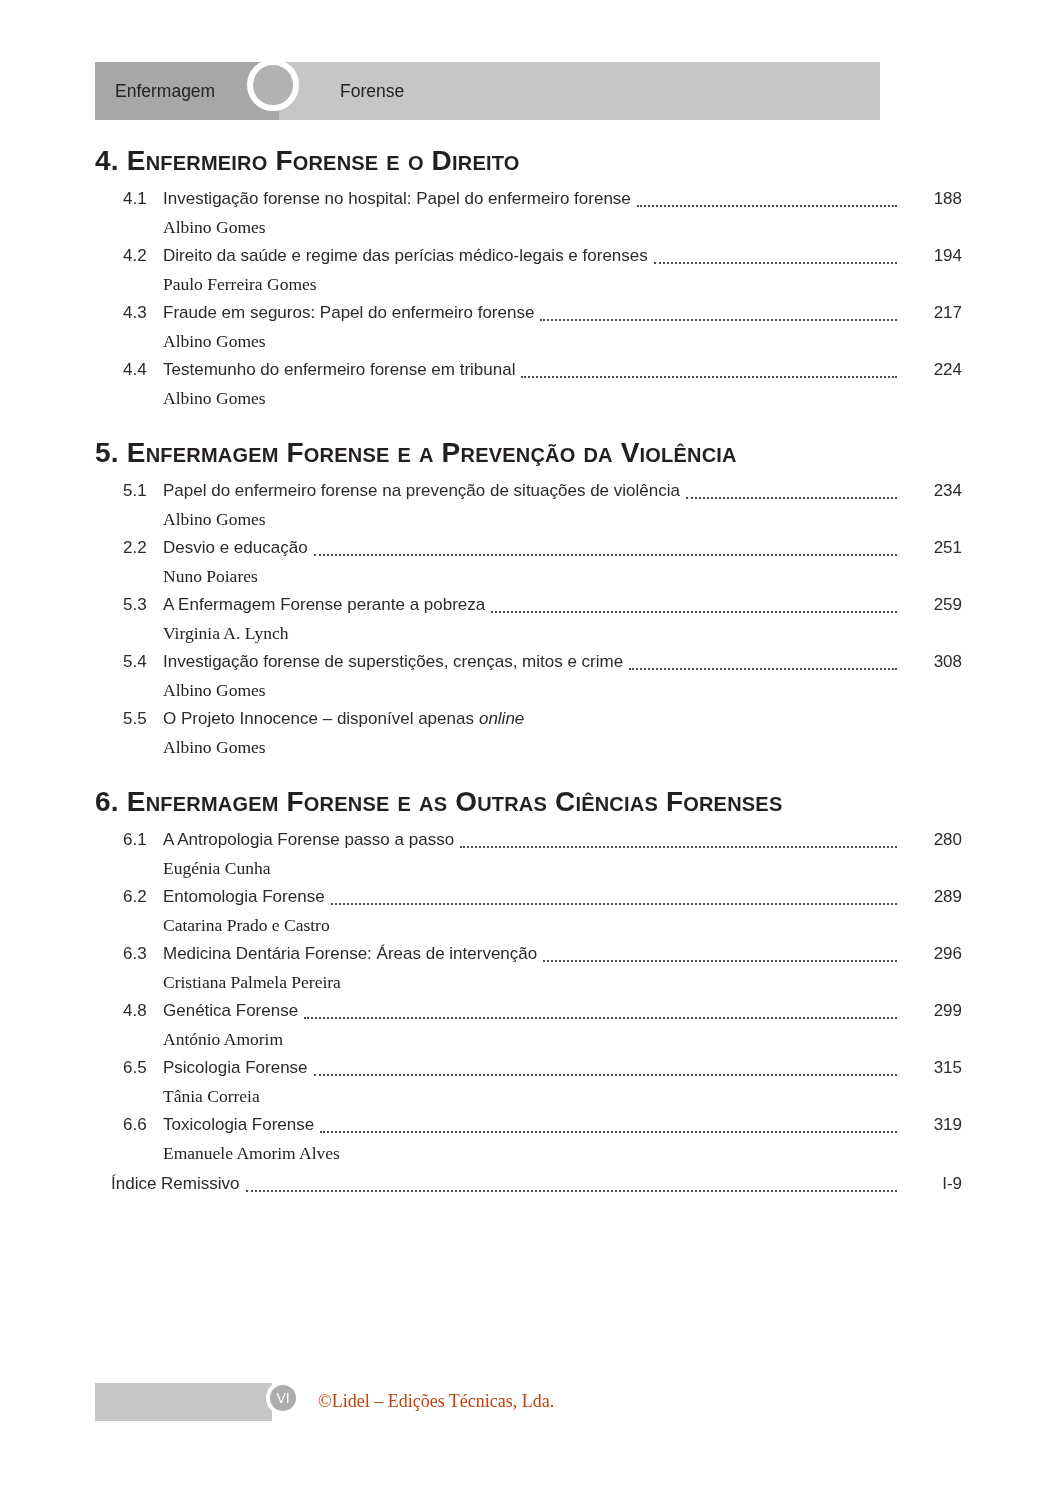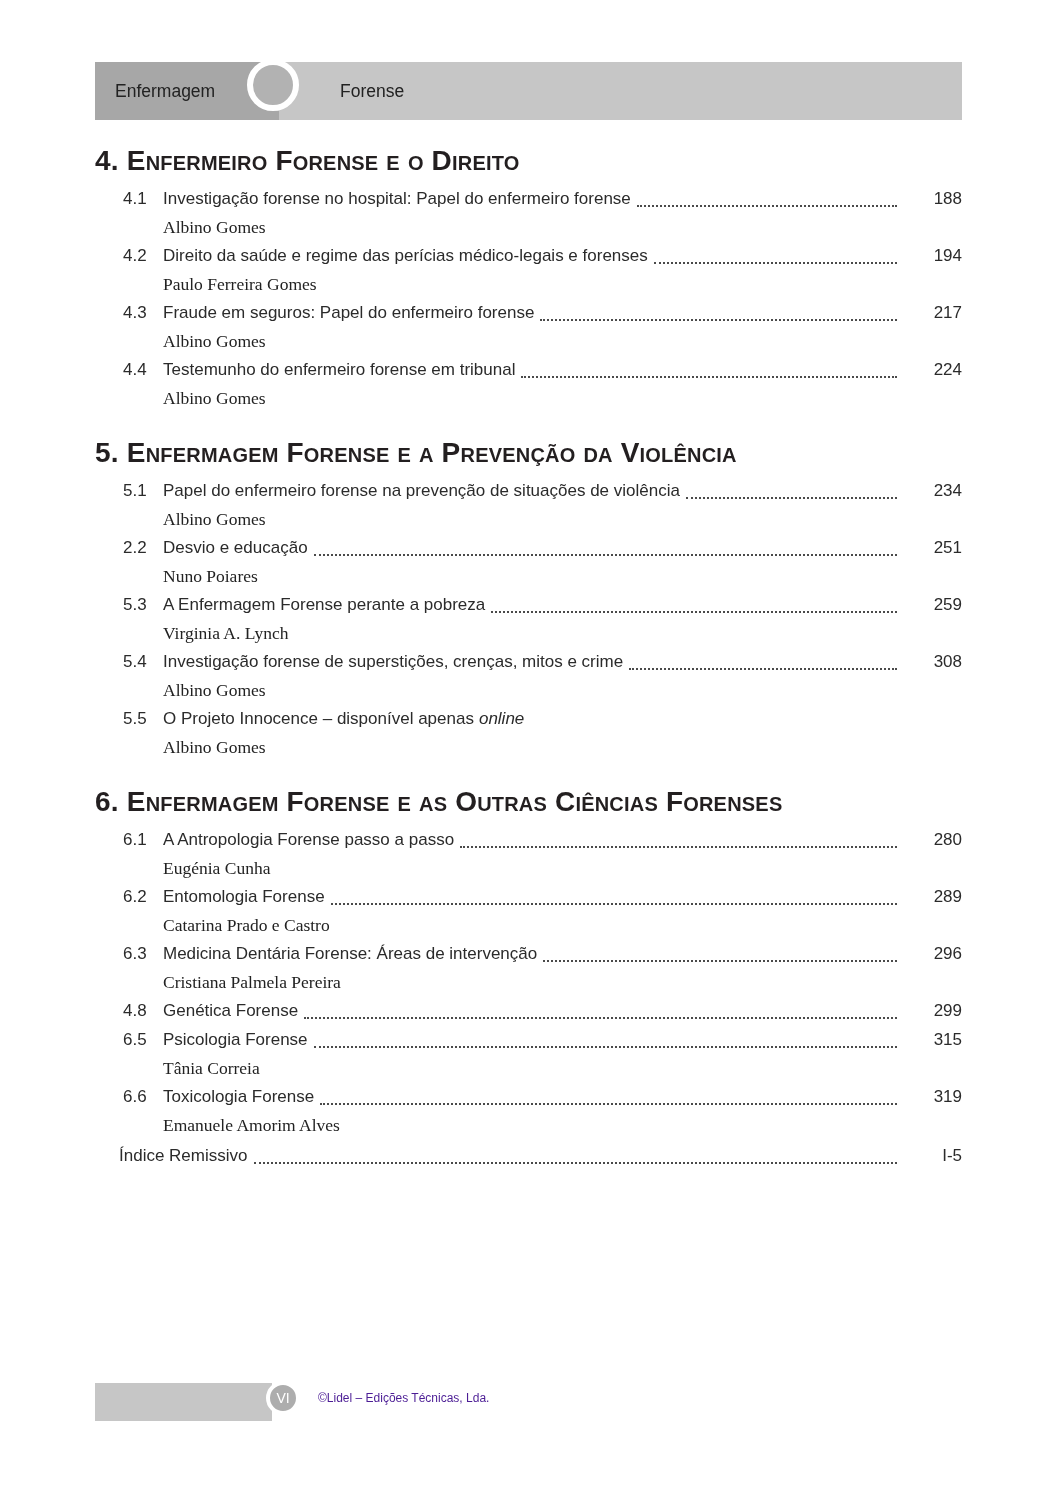--- a/index.html
+++ b/index.html
@@ -10,21 +10,21 @@
     --ink:#2b2b2b;
     --dots:#4a4a4a;
   }
   *{margin:0;padding:0;box-sizing:border-box;}
   html,body{background:#ffffff;}
   body{
     width:1057px;height:1493px;position:relative;overflow:hidden;
     font-family:"Liberation Sans",sans-serif;color:var(--ink);
   }
   
-  .band{position:relative;margin:62px 0 0 95px;width:867px;height:58px;display:flex;}
+  .band{position:relative;margin:62px 0 0 95px;width:785px;height:58px;display:flex;}
   .band-dark{width:184px;background:var(--band-dark);display:flex;align-items:center;padding-left:20px;}
   .band-light{flex:1;background:var(--band-light);display:flex;align-items:center;padding-left:61px;}
   .band-label{font-size:17.5px;color:#222;}
   .band-circle{position:absolute;left:152px;top:-3px;width:52px;height:52px;
     border:6px solid #ffffff;border-radius:50%;background:var(--circle-fill);}
   
   .toc{padding:0 95px;}
   .section-heading{
     font-weight:bold;font-variant:small-caps;font-size:28px;line-height:34px;
     color:#231f20;margin:24px 0 6px 0;letter-spacing:.2px;white-space:nowrap;
@@ -36,28 +36,28 @@
   .entry-num{width:40px;flex:0 0 40px;}
   .entry-title{white-space:nowrap;}
   .entry-title-italic{font-style:italic;white-space:nowrap;margin-left:5px;}
   .entry-title-italic:empty{margin-left:0;}
   .leader{flex:1 1 auto;min-width:12px;height:0;border-bottom:2px dotted var(--dots);
     align-self:flex-end;margin:0 0 6px 6px;}
   .no-leader .leader{border-bottom:none;}
   .entry-page{flex:0 0 65px;width:65px;text-align:right;}
   .entry-author{font-family:"Liberation Serif",serif;
     font-size:17.5px;line-height:28px;padding-left:40px;color:#222;}
-  .index-line{margin-left:24px;margin-top:2px;}
+  .index-line{margin-left:16px;margin-top:2px;}
   
   .footer-band{position:absolute;left:95px;top:1383px;width:177px;height:38px;background:var(--band-light);}
   .footer-circle{position:absolute;left:266px;top:1381px;width:34px;height:34px;border-radius:50%;
     background:var(--footer-circle-fill);border:4px solid #ffffff;
     display:flex;align-items:center;justify-content:center;z-index:2;}
   .footer-circle span{color:#ffffff;font-size:14px;}
-  .footer-publisher{position:absolute;left:318px;top:1391px;font-size:12px;color:#4c1d95;}
+  .footer-publisher{position:absolute;left:318px;top:1391px;font-size:18px;color:#c2410c;font-family:Liberation Serif, serif;}
 </style>
 </head>
 <body>
 
 <div class="page">
 
   <header class="band">
     <div class="band-dark">
       <span class="band-label">Enfermagem</span>
     </div>
@@ -221,20 +221,21 @@
   </div>
 
   <div class="entry">
     <div class="entry-line">
       <span class="entry-num">4.8</span>
       <span class="entry-title">Genética Forense</span>
       <span class="entry-title-italic"></span>
       <span class="leader"></span>
       <span class="entry-page">299</span>
     </div>
+    <div class="entry-author">António Amorim</div>
   </div>
 
   <div class="entry">
     <div class="entry-line">
       <span class="entry-num">6.5</span>
       <span class="entry-title">Psicologia Forense</span>
       <span class="entry-title-italic"></span>
       <span class="leader"></span>
       <span class="entry-page">315</span>
     </div>
@@ -249,21 +250,21 @@
       <span class="leader"></span>
       <span class="entry-page">319</span>
     </div>
     <div class="entry-author">Emanuele Amorim Alves</div>
   </div>
 </div>
   </section>
 <div class="entry-line index-line">
       <span class="entry-title">Índice Remissivo</span>
       <span class="leader"></span>
-      <span class="entry-page">I-5</span>
+      <span class="entry-page">I-9</span>
     </div>
   </main>
 
   <footer>
     <div class="footer-band"></div>
     <div class="footer-circle">
       <span>VI</span>
     </div>
     <span class="footer-publisher">©Lidel – Edições Técnicas, Lda.</span>
   </footer>

